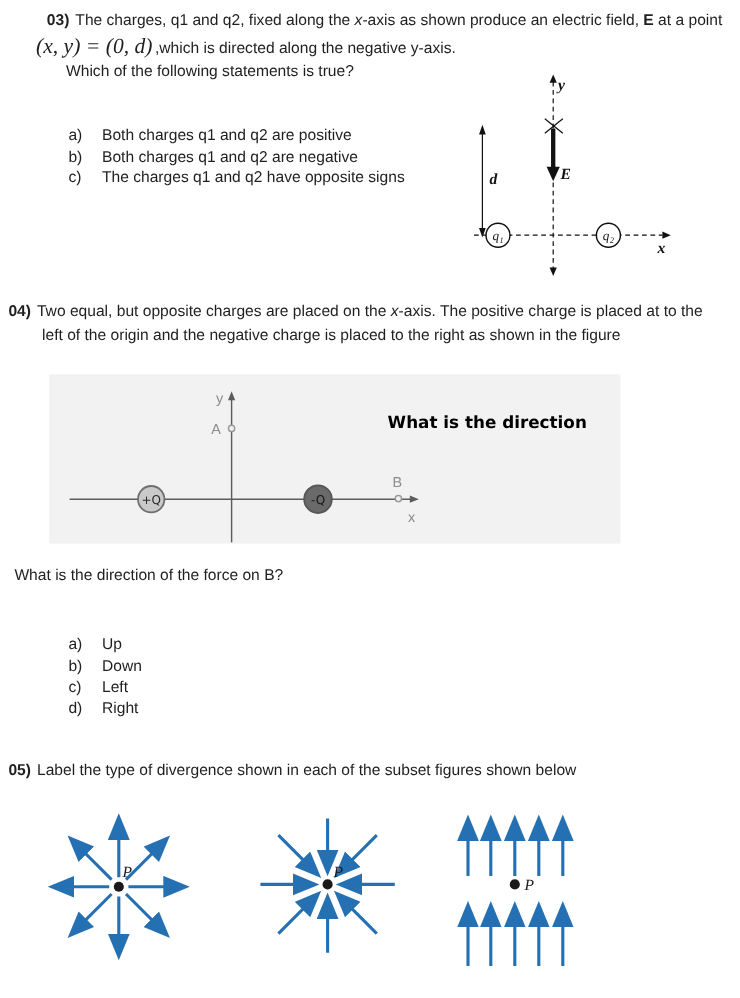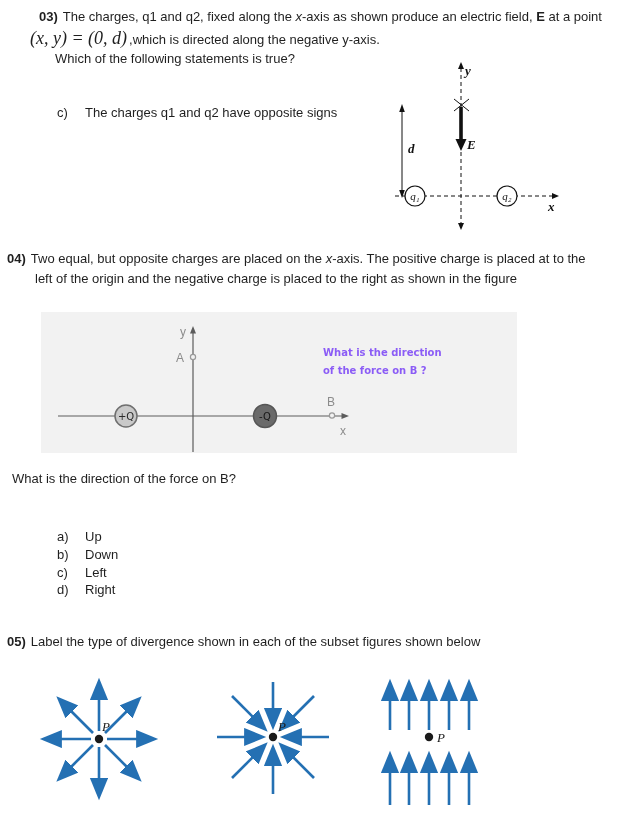--- a/index.html
+++ b/index.html
@@ -24,21 +24,21 @@
   .dash { stroke:var(--ink,#111); stroke-width:1; stroke-dasharray:4 3; fill:none; }
   .solid { stroke:var(--ink,#111); stroke-width:1; fill:none; }
   .inkfill { fill:var(--ink,#111); }
   .serif-lbl { font-family:"Liberation Serif", serif; font-style:italic; font-weight:bold; font-size:13px; fill:var(--ink,#111); }
   .serif-sm { font-family:"Liberation Serif", serif; font-style:italic; font-size:11px; fill:var(--ink,#111); }
   .fig4 { position:absolute; left:41px; top:312px; width:476px; height:141px; background:var(--figure_bg,#f2f2f2); }
   .ax4 { stroke:#5c5c5c; stroke-width:1.2; fill:none; }
   .gray4 { fill:var(--gray_label,#8c8c8c); font-size:12px; font-family:"Liberation Sans", sans-serif; }
   .fig4-q {
     position:absolute; left:282px; top:32px; width:190px;
-    font-size:10px; line-height:18px; color:#8b5cf6; font-weight:600;
+    font-size:14px; line-height:18px; color:#000000; font-weight:600;
     font-family:"DejaVu Sans", sans-serif; letter-spacing:0px;
   }
   .vf { stroke:var(--arrow_blue,#2470b3); stroke-width:2.6; fill:none; }
   .vf-head { fill:var(--arrow_blue,#2470b3); }
   .pdot { fill:#1a1a1a; }
   .plbl { font-family:"Liberation Serif", serif; font-style:italic; font-size:13px; fill:#1a1a1a; }
 </style>
 </head>
 <body>
 
@@ -47,20 +47,22 @@
   <div>
     <div class="line" style="left:7px; top:8px;margin-left:32px;">
       <span class="qnum">03)</span><span>The charges, q1 and q2, fixed along the </span><span class="ital">x</span><span>-axis as shown produce an electric field, </span><span class="boldE">E</span><span> at a point</span>
     </div>
     <div class="line" style="left:30px; top:30px;">
       <span class="math">(x, y) = (0, d)</span><span>,which is directed along the negative y-axis.</span>
     </div>
     <div class="line" style="left:55px; top:50px;">Which of the following statements is true?</div>
 
     <div class="opts" style="left:57px; top:105px;">
+      <div class="opt-row"><span class="opt-label">a)</span><span>Both charges q1 and q2 are positive</span></div>
+      <div class="opt-row"><span class="opt-label">b)</span><span>Both charges q1 and q2 are negative</span></div>
       <div class="opt-row"><span class="opt-label">c)</span><span>The charges q1 and q2 have opposite signs</span></div>
     </div>
 
     <svg style="left:393px; top:60px;" width="172" height="172" viewBox="0 0 172 172">
 
       <line class="dash" x1="68" y1="8" x2="68" y2="164"></line>
       <polygon class="inkfill" points="68,2 65,9 71,9"></polygon>
       <polygon class="inkfill" points="68,170 65,163 71,163"></polygon>
       <text class="serif-lbl" x="72" y="15" font-size="12">y</text>
 
@@ -111,21 +113,20 @@
         <text x="85" y="108" text-anchor="middle" font-size="10" fill="#2a2a2a" font-family="'DejaVu Sans', sans-serif">+Q</text>
 
         <circle cx="224" cy="104" r="11.5" fill="#6a6a6a" stroke="#565656" stroke-width="1.5"></circle>
         <text x="224" y="108" text-anchor="middle" font-size="10" fill="#161616" font-family="'DejaVu Sans', sans-serif">-Q</text>
 
         <circle cx="291" cy="103.5" r="2.6" fill="var(--figure_bg,#f2f2f2)" stroke="#999" stroke-width="1.2"></circle>
         <text class="gray4" x="286" y="94">B</text>
       </svg>
       <div class="fig4-q">
         <div>What is the direction</div>
-        <div>of the force on B ?</div>
       </div>
     </div>
 
     <div class="line" style="left:12px; top:470px;">What is the direction of the force on B?</div>
 
     <div class="opts" style="left:57px; top:529px;">
       <div class="q4-opt-row"><span class="opt-label">a)</span><span>Up</span></div>
       <div class="q4-opt-row"><span class="opt-label">b)</span><span>Down</span></div>
       <div class="q4-opt-row"><span class="opt-label">c)</span><span>Left</span></div>
       <div class="q4-opt-row"><span class="opt-label">d)</span><span>Right</span></div>

